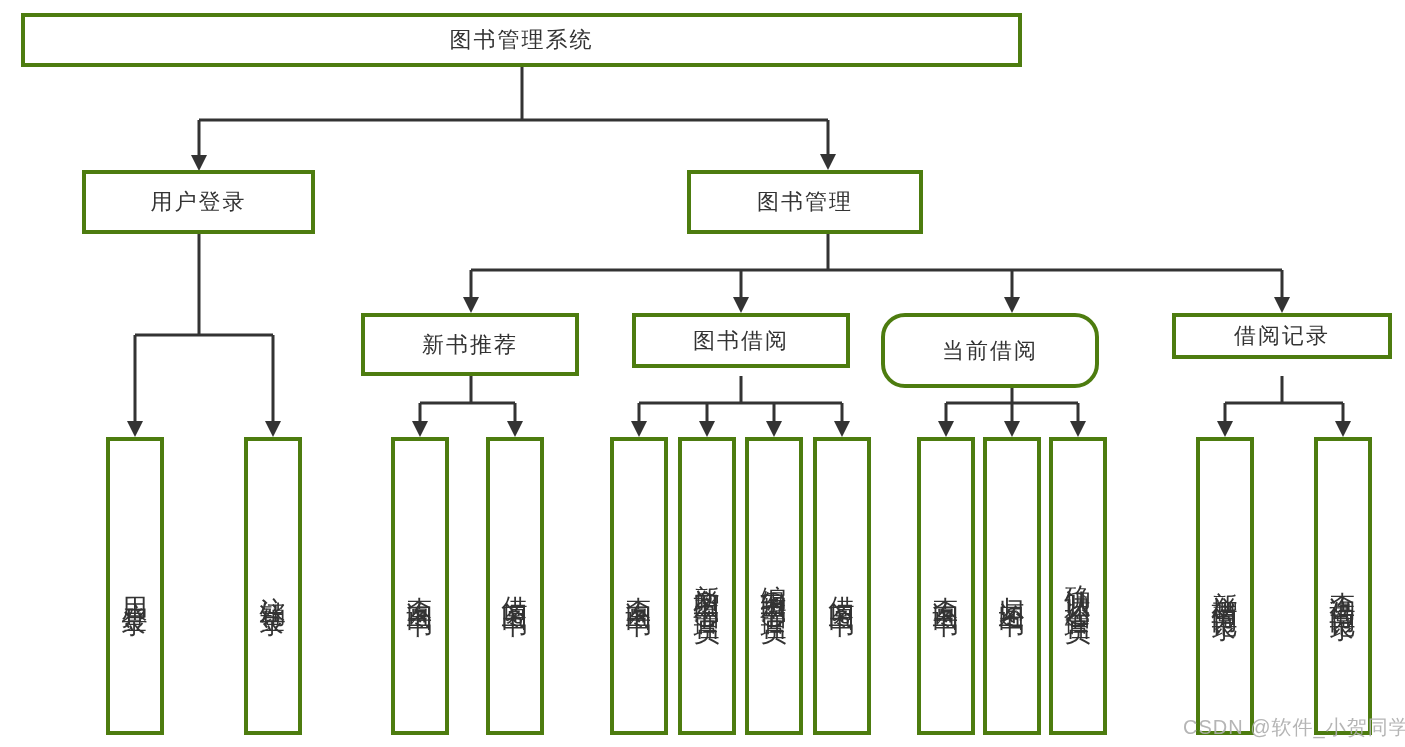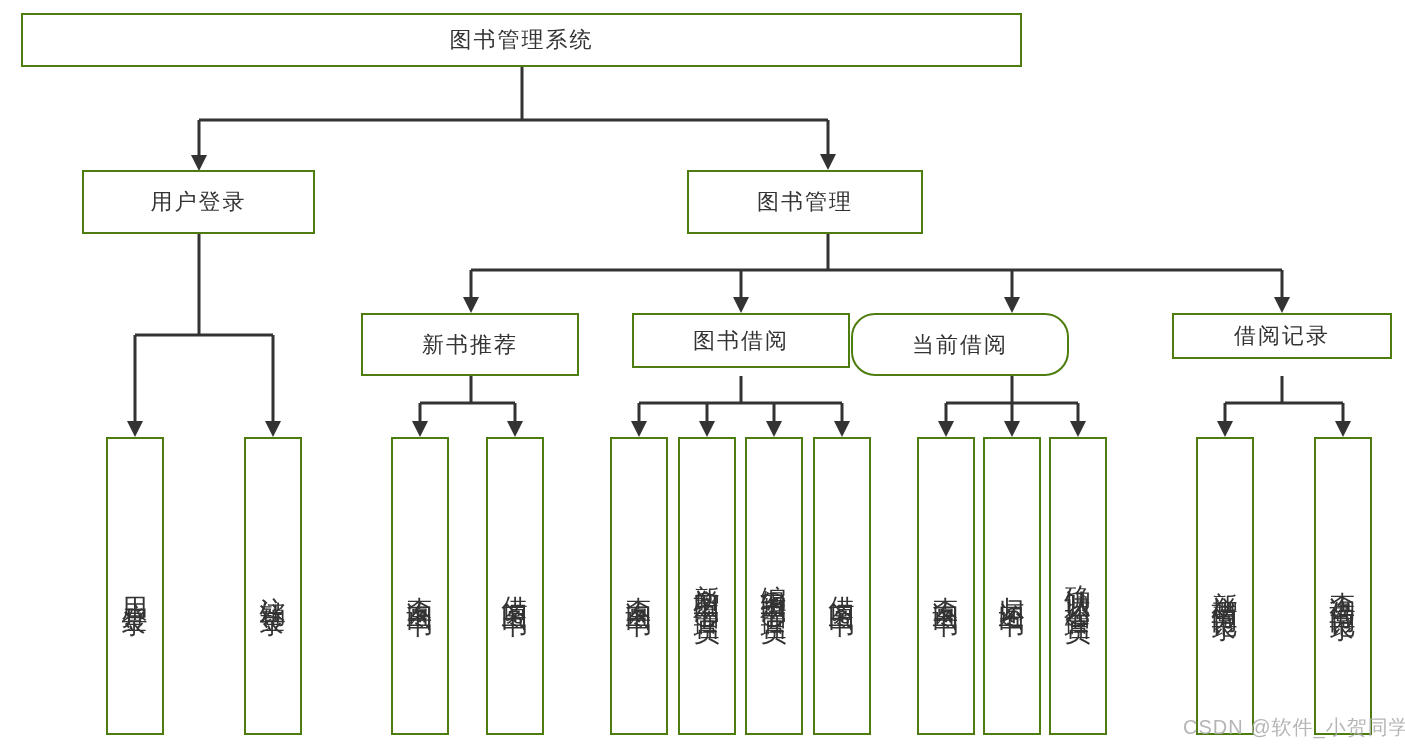--- a/index.html
+++ b/index.html
@@ -13,21 +13,21 @@
   }
   #connectors {
     position: absolute;
     left: 0; top: 0;
     width: 1405px; height: 747px;
     z-index: 1;
   }
   .box {
     position: absolute;
     box-sizing: border-box;
-    border: 2px solid #4d7c0f;
+    border: 4px solid #4d7c0f;
     background: #ffffff;
     color: #333333;
     display: flex;
     align-items: center;
     justify-content: center;
     z-index: 2;
   }
   .h-box {
     font-size: 22px;
     letter-spacing: 2px;
@@ -40,21 +40,21 @@
     line-height: 1;
   }
   
   .n-root   { left: 21px;   top: 13px;  width: 1001px; height: 54px; }
   
   .n-login  { left: 82px;   top: 170px; width: 233px;  height: 64px; }
   .n-mgmt   { left: 687px;  top: 170px; width: 236px;  height: 64px; }
   
   .n-m0 { left: 361px;  top: 313px; width: 218px; height: 63px; }
   .n-m1 { left: 632px;  top: 313px; width: 218px; height: 55px; }
-  .n-m2 { left: 851px;  top: 313px; width: 218px; height: 63px; border-radius: 24px; }
+  .n-m2 { left: 881px;  top: 313px; width: 218px; height: 75px; border-radius: 24px; }
   .n-m3 { left: 1172px; top: 313px; width: 220px; height: 46px; }
   
   .leaf { top: 437px; width: 58px; height: 298px; }
   .l-a0 { left: 106px; }
   .l-a1 { left: 244px; }
   .l-b0 { left: 391px; }
   .l-b1 { left: 486px; }
   .l-c0 { left: 610px; }
   .l-c1 { left: 678px; }
   .l-c2 { left: 745px; }

